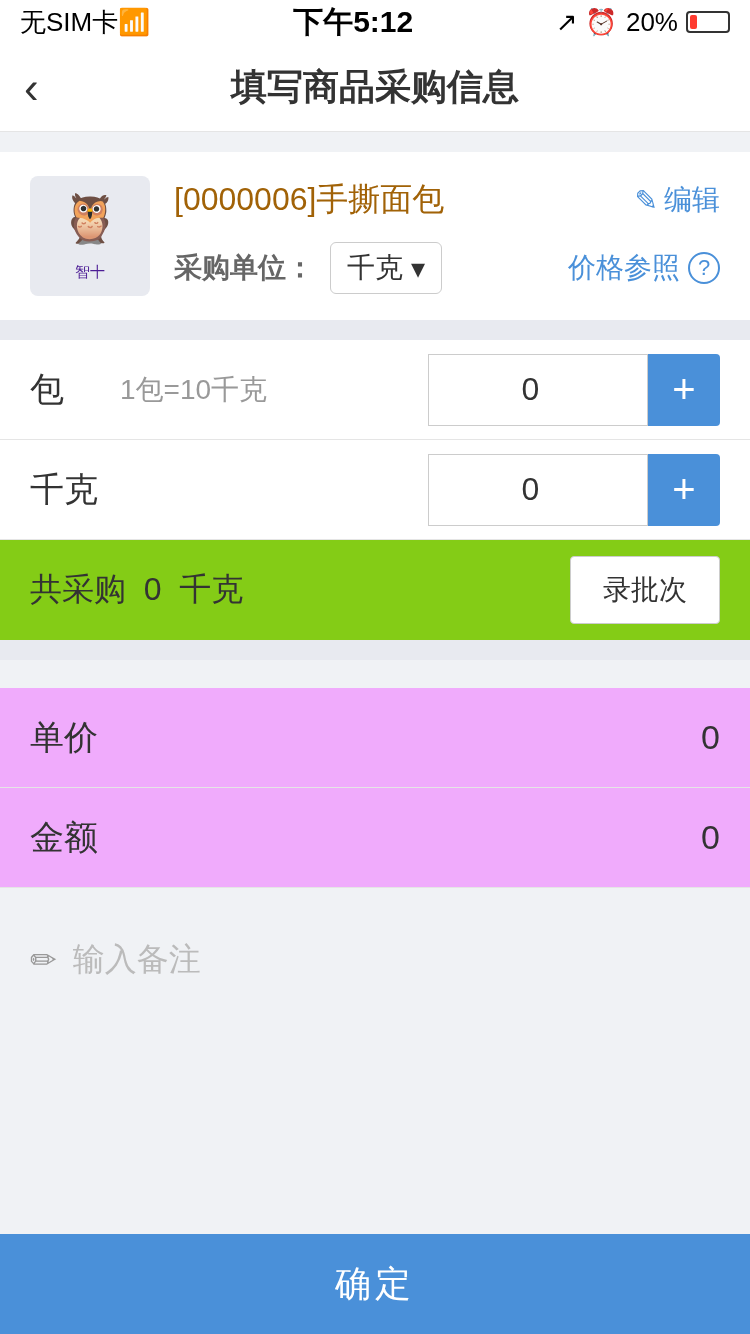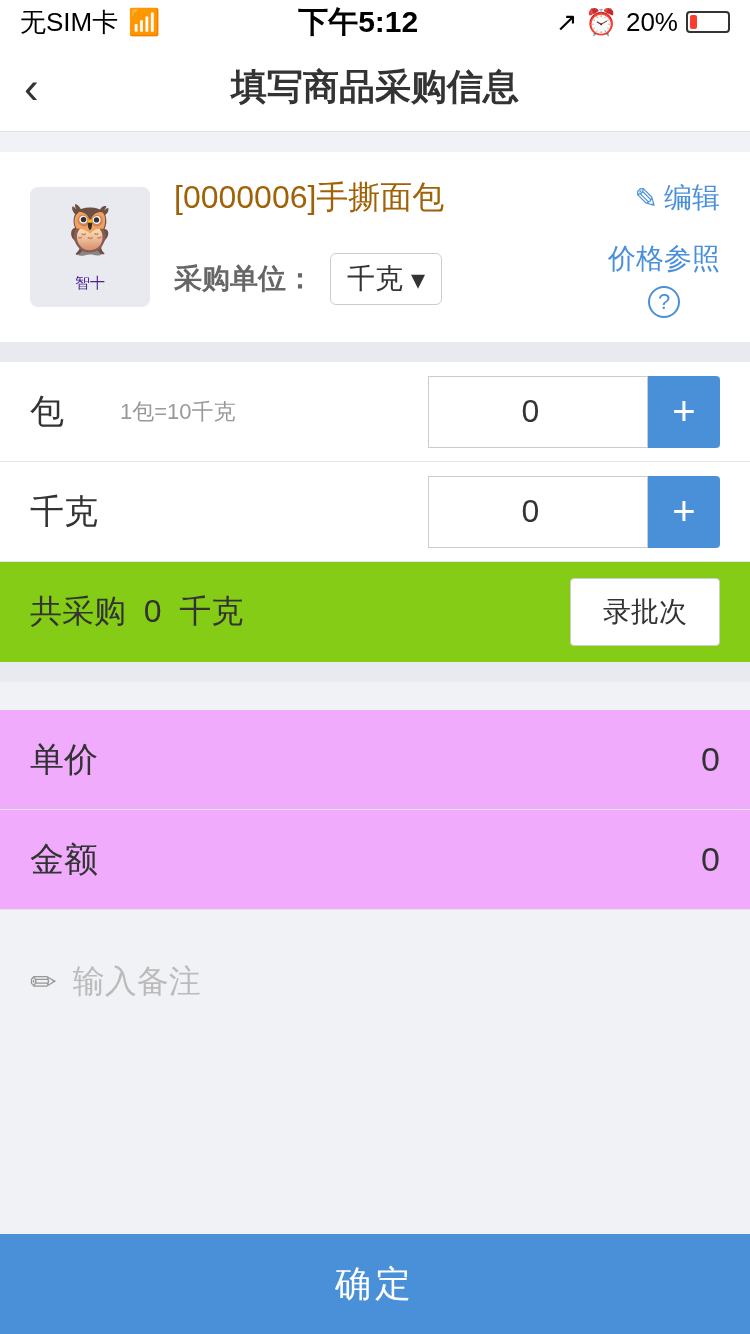--- a/index.html
+++ b/index.html
@@ -22,21 +22,20 @@
       align-items: center;
       justify-content: space-between;
       padding: 0 20px;
       font-size: 28px;
       font-weight: 500;
       color: #000;
     }
     .status-left {
       display: flex;
       align-items: center;
-      gap: 10px;
       font-size: 26px;
     }
     .status-center {
       font-size: 30px;
       font-weight: 600;
     }
     .status-right {
       display: flex;
       align-items: center;
       gap: 8px;
@@ -158,21 +157,20 @@
       align-items: center;
       gap: 8px;
     }
     .price-ref {
       font-size: 28px;
       color: #4a90d9;
       display: flex;
       align-items: center;
       gap: 8px;
       margin-left: auto;
-      flex-direction: column;
     }
     .price-ref-circle {
       width: 32px;
       height: 32px;
       border: 2px solid #4a90d9;
       border-radius: 50%;
       display: flex;
       align-items: center;
       justify-content: center;
       font-size: 22px;
@@ -194,21 +192,21 @@
       padding: 0 30px;
       height: 100px;
       border-bottom: 1px solid #e5e5e5;
     }
     .input-label {
       font-size: 34px;
       color: #333;
       min-width: 80px;
     }
     .input-hint {
-      font-size: 22px;
+      font-size: 28px;
       color: #999;
       margin-left: 10px;
     }
     .input-control {
       display: flex;
       align-items: center;
       margin-left: auto;
       gap: 0;
     }
     .number-input {

